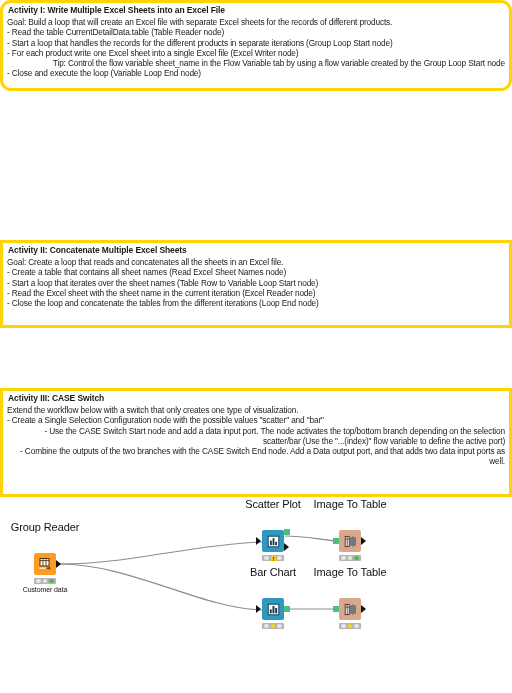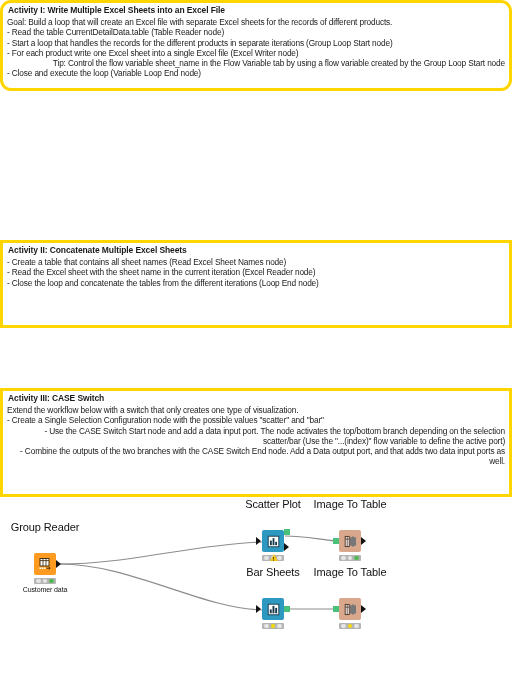--- a/index.html
+++ b/index.html
@@ -183,21 +183,23 @@
   <div class="activity-line">Goal: Build a loop that will create an Excel file with separate Excel sheets for the records of different products.</div>
   <div class="activity-line"> - Read the table CurrentDetailData.table (Table Reader node)</div>
   <div class="activity-line"> - Start a loop that handles the records for the different products in separate iterations (Group Loop Start node)</div>
   <div class="activity-line"> - For each product write one Excel sheet into a single Excel file (Excel Writer node)</div>
   <div class="activity-line wrap"> Tip: Control the flow variable sheet_name in the Flow Variable tab by using a flow variable created by the Group Loop Start node</div>
   <div class="activity-line"> - Close and execute the loop (Variable Loop End node)</div>
 </div>
 
 <div class="activity-box" id="activity-2">
   <div class="activity-title">Activity II: Concatenate Multiple Excel Sheets</div>
+  <div class="activity-line">Goal: Create a loop that reads and concatenates all the sheets in an Excel file.</div>
   <div class="activity-line"> - Create a table that contains all sheet names (Read Excel Sheet Names node)</div>
+  <div class="activity-line"> - Start a loop that iterates over the sheet names (Table Row to Variable Loop Start node)</div>
   <div class="activity-line"> - Read the Excel sheet with the sheet name in the current iteration (Excel Reader node)</div>
   <div class="activity-line"> - Close the loop and concatenate the tables from the different iterations (Loop End node)</div>
 </div>
 
 <div class="activity-box" id="activity-3">
   <div class="activity-title">Activity III: CASE Switch</div>
   <div class="activity-line"> Extend the workflow below with a switch that only creates one type of visualization.</div>
   <div class="activity-line"> - Create a Single Selection Configuration node with the possible values "scatter" and "bar"</div>
   <div class="activity-line wrap"> - Use the CASE Switch Start node and add a data input port. The node activates the top/bottom branch depending on the selection scatter/bar (Use the "...(index)" flow variable to define the active port)</div>
   <div class="activity-line wrap">- Combine the outputs of the two branches with the CASE Switch End node. Add a Data output port, and that adds two data input ports as well.</div>
@@ -273,21 +275,21 @@
     </div>
     <div class="port-out-tri" style="left:11px; top:7px;"></div>
     <div class="node-status">
       <span class="led"></span>
       <span class="led"></span>
       <span class="led green"></span>
     </div>
   </div>
 
   <div class="wf-node" id="node-bar-chart" style="left:273px; top:98px;">
-    <div class="node-label">Bar Sheets</div>
+    <div class="node-label">Bar Chart</div>
     <div class="port-in-tri" style="left:-17px; top:7px;"></div>
     <div class="node-body blue">
       <svg class="node-icon" width="13" height="13" viewBox="0 0 13 13">
         <rect x="1.2" y="1.2" width="10.6" height="10.6" fill="#ffffff" stroke="#16384a" stroke-width="0.9"></rect>
         <rect x="2.8" y="6.4" width="1.9" height="3.9" fill="#16384a"></rect>
         <rect x="5.5" y="2.9" width="1.9" height="7.4" fill="#16384a"></rect>
         <rect x="8.2" y="4.9" width="1.9" height="5.4" fill="#16384a"></rect>
       </svg>
     </div>
     <div class="port-sq" style="left:11px; top:8px;"></div>

